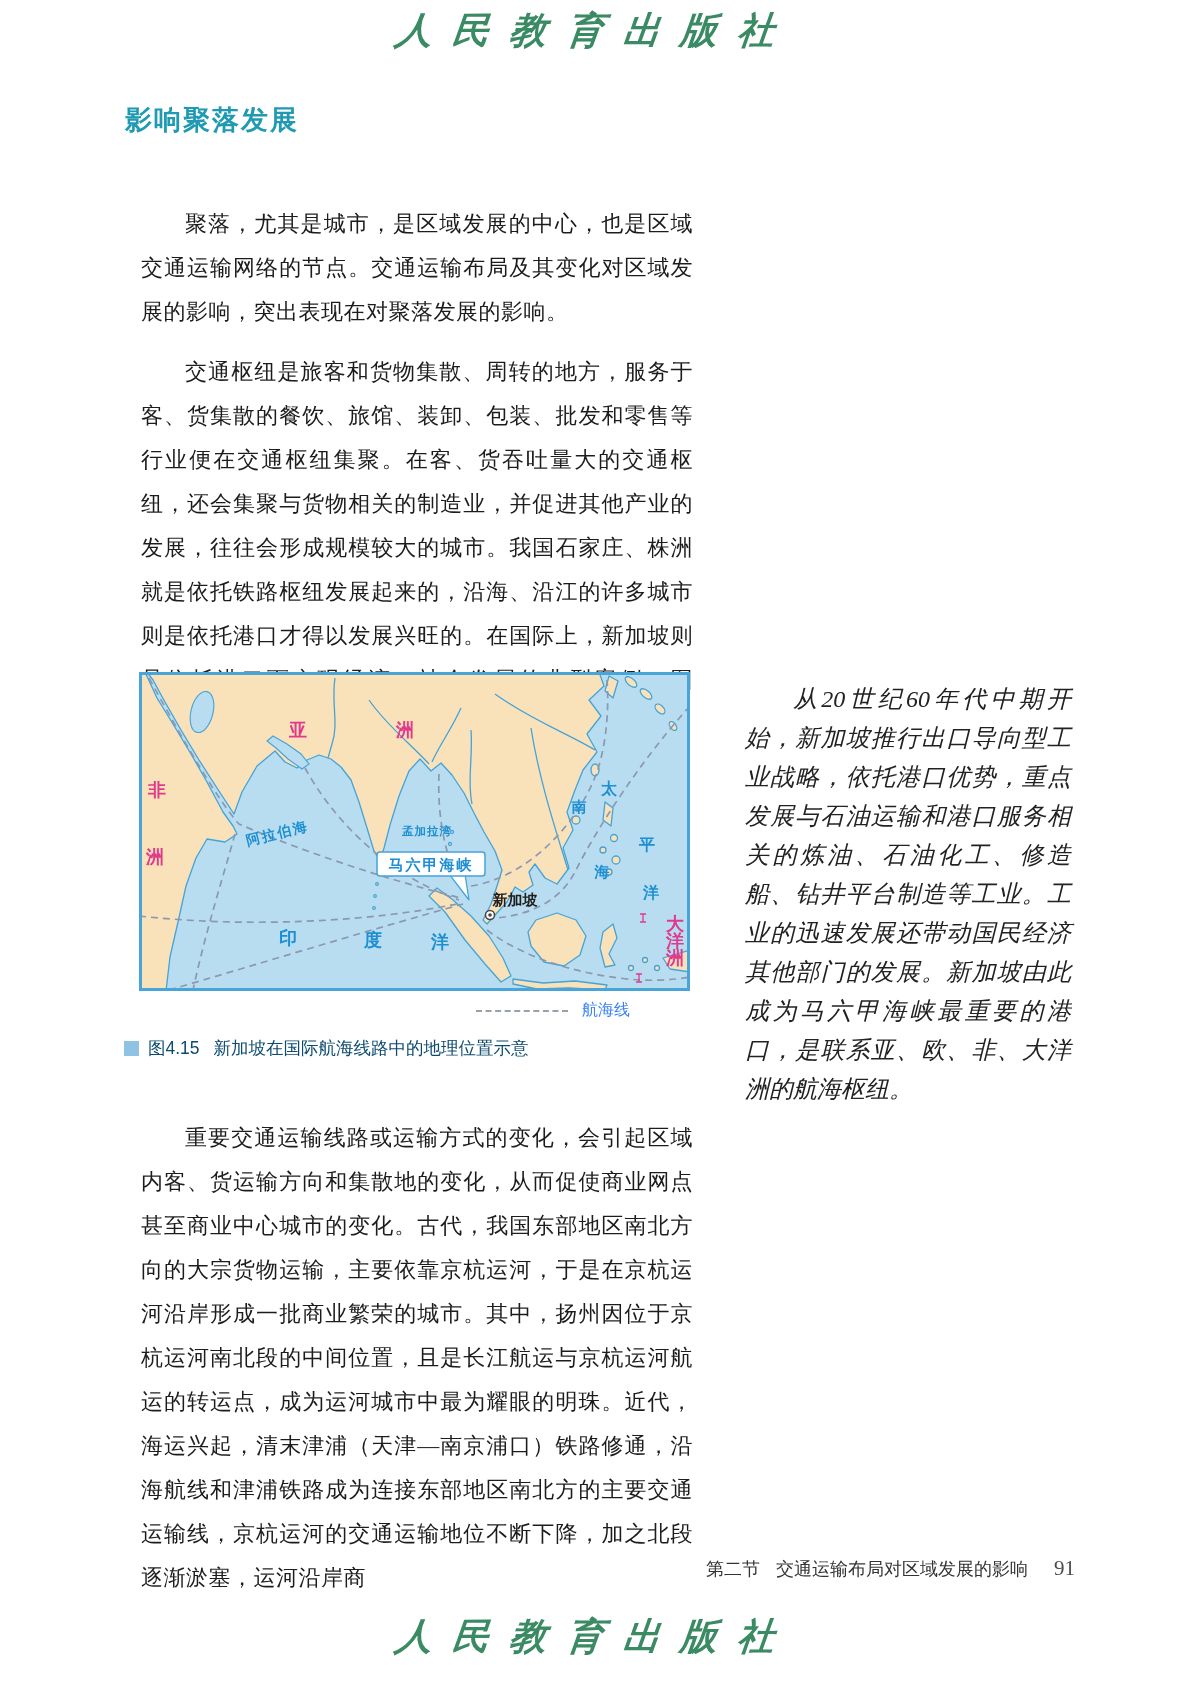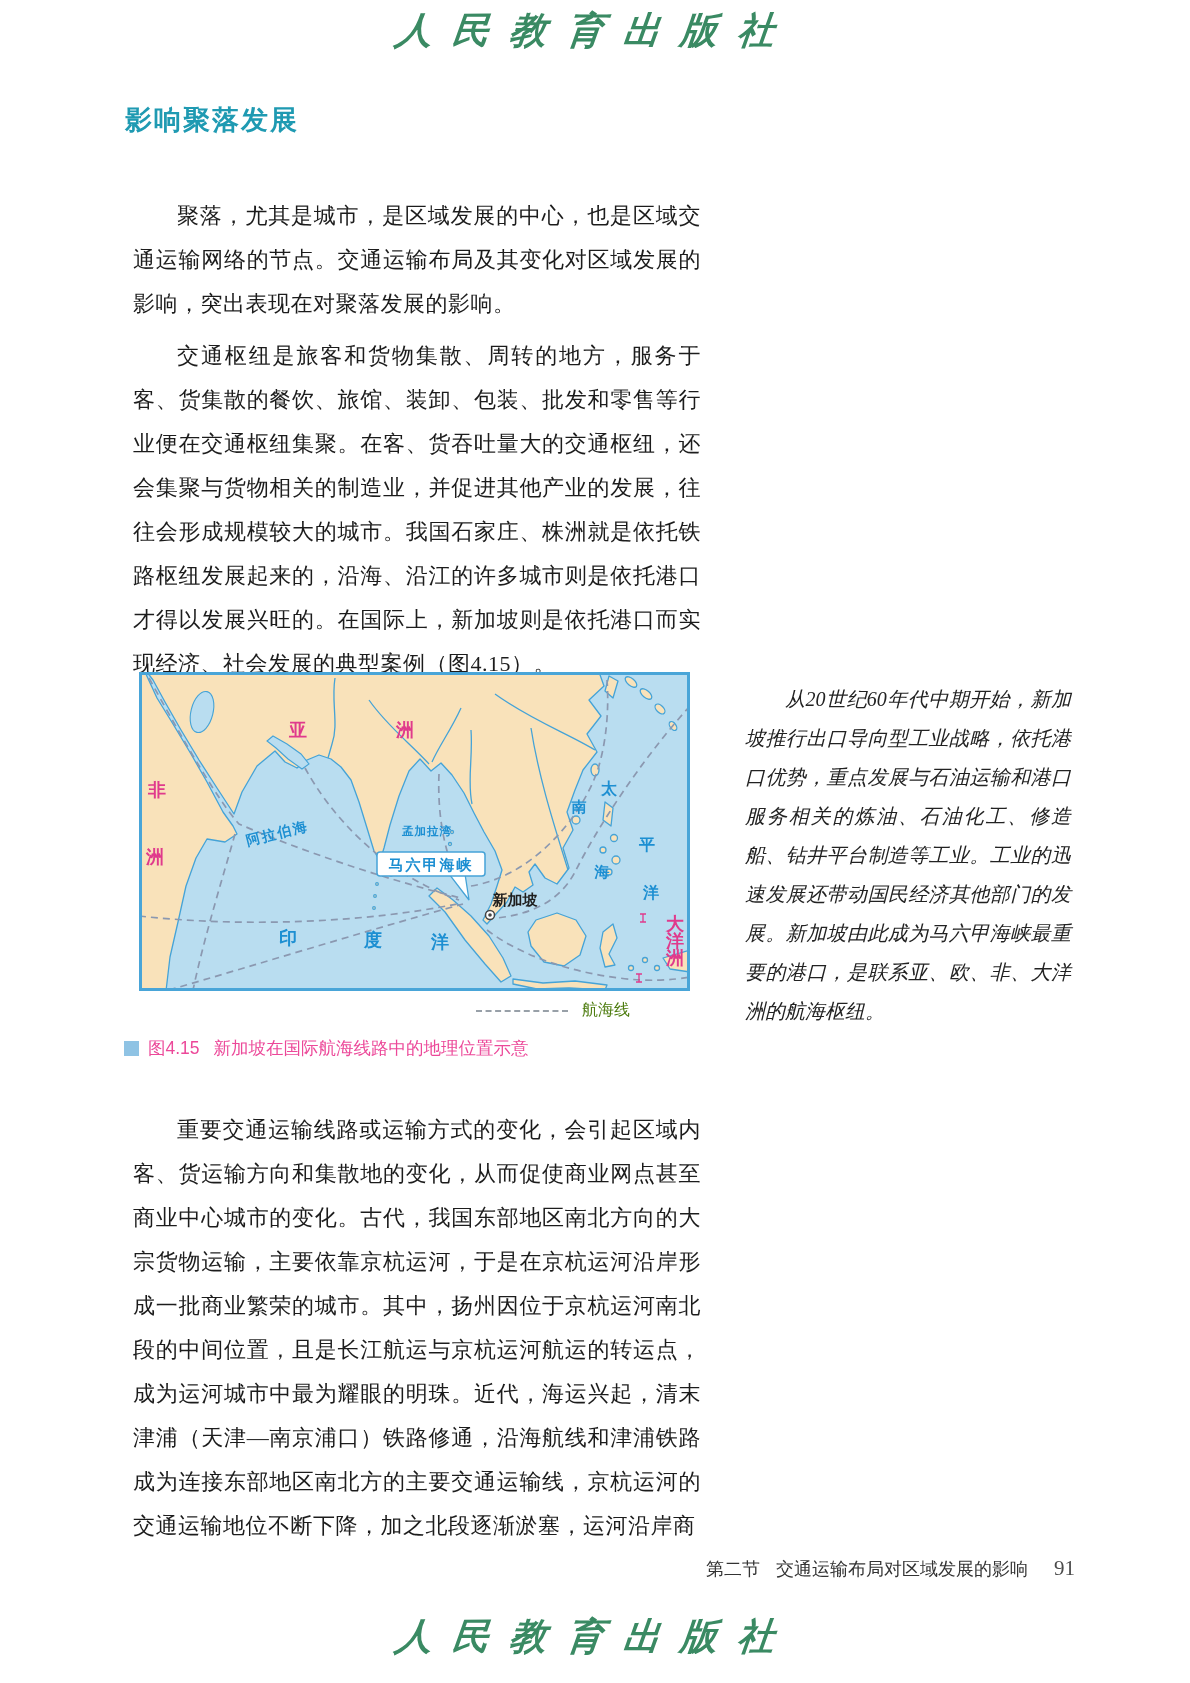--- a/index.html
+++ b/index.html
@@ -16,45 +16,45 @@
   .logo-top { top:6px; }
   .logo-bottom { top:1612px; }
   .heading {
     position:absolute; left:125px; top:102px; margin:0;
     font-family:Liberation Sans, sans-serif;
     font-size:27px; font-weight:bold; color:var(--heading); letter-spacing:2px;
   }
   .body-col  { position:absolute; left:125px; top:186px;  width:584px; }
   .body-col2 { position:absolute; left:125px; top:1100px; width:584px; }
   .body-col p, .body-col2 p {
-    margin:8px; font-size:22px; line-height:44px; text-align:justify;
+    margin:16px; font-size:22px; line-height:44px; text-align:justify;
     text-indent:2em; letter-spacing:0.5px;
   }
   .map-fig { position:absolute; left:139px; top:672px; width:551px; height:319px; margin:0; }
   .legend {
     position:absolute; left:139px; top:1000px; width:551px; box-sizing:border-box;
-    text-align:right; padding-right:60px; font-size:16px; color:#4d7c0f;
+    text-align:right; padding-right:60px; font-size:16px; color:#3b82f6;
     font-family:"Liberation Sans","DejaVu Sans",sans-serif;
   }
   .legend .dash {
     display:inline-block; width:92px; height:0; border-top:2px dashed #98a0a8;
     vertical-align:middle; margin-right:14px;
   }
   .caption {
-    position:absolute; left:124px; top:1036px; font-size:17.5px; color:#ec4899;
+    position:absolute; left:124px; top:1036px; font-size:17.5px; color:#0c4a6e;
     font-family:"Liberation Sans","DejaVu Sans",sans-serif;
   }
   .cap-square {
     display:inline-block; width:15px; height:15px; background:var(--caption-square);
     margin-right:9px; vertical-align:-2px;
   }
   .cap-label { margin-right:14px; }
   .sidebar {
     position:absolute; left:745px; top:680px; width:326px;
-    font-size:20px; line-height:39px; font-style:italic; text-align:justify;
+    font-size:24px; line-height:39px; font-style:italic; text-align:justify;
     text-indent:2em; color:#222;
   }
   .footer {
     position:absolute; left:125px; top:1556px; width:950px; text-align:right;
     font-size:18px; color:#333;
   }
   .footer .sec { margin-right:16px;font-family:Liberation Mono, monospace; }
   .footer .pagenum {
     margin-left:26px; font-size:21px; color:#4a4a4a;
     font-family:Liberation Serif, serif;

